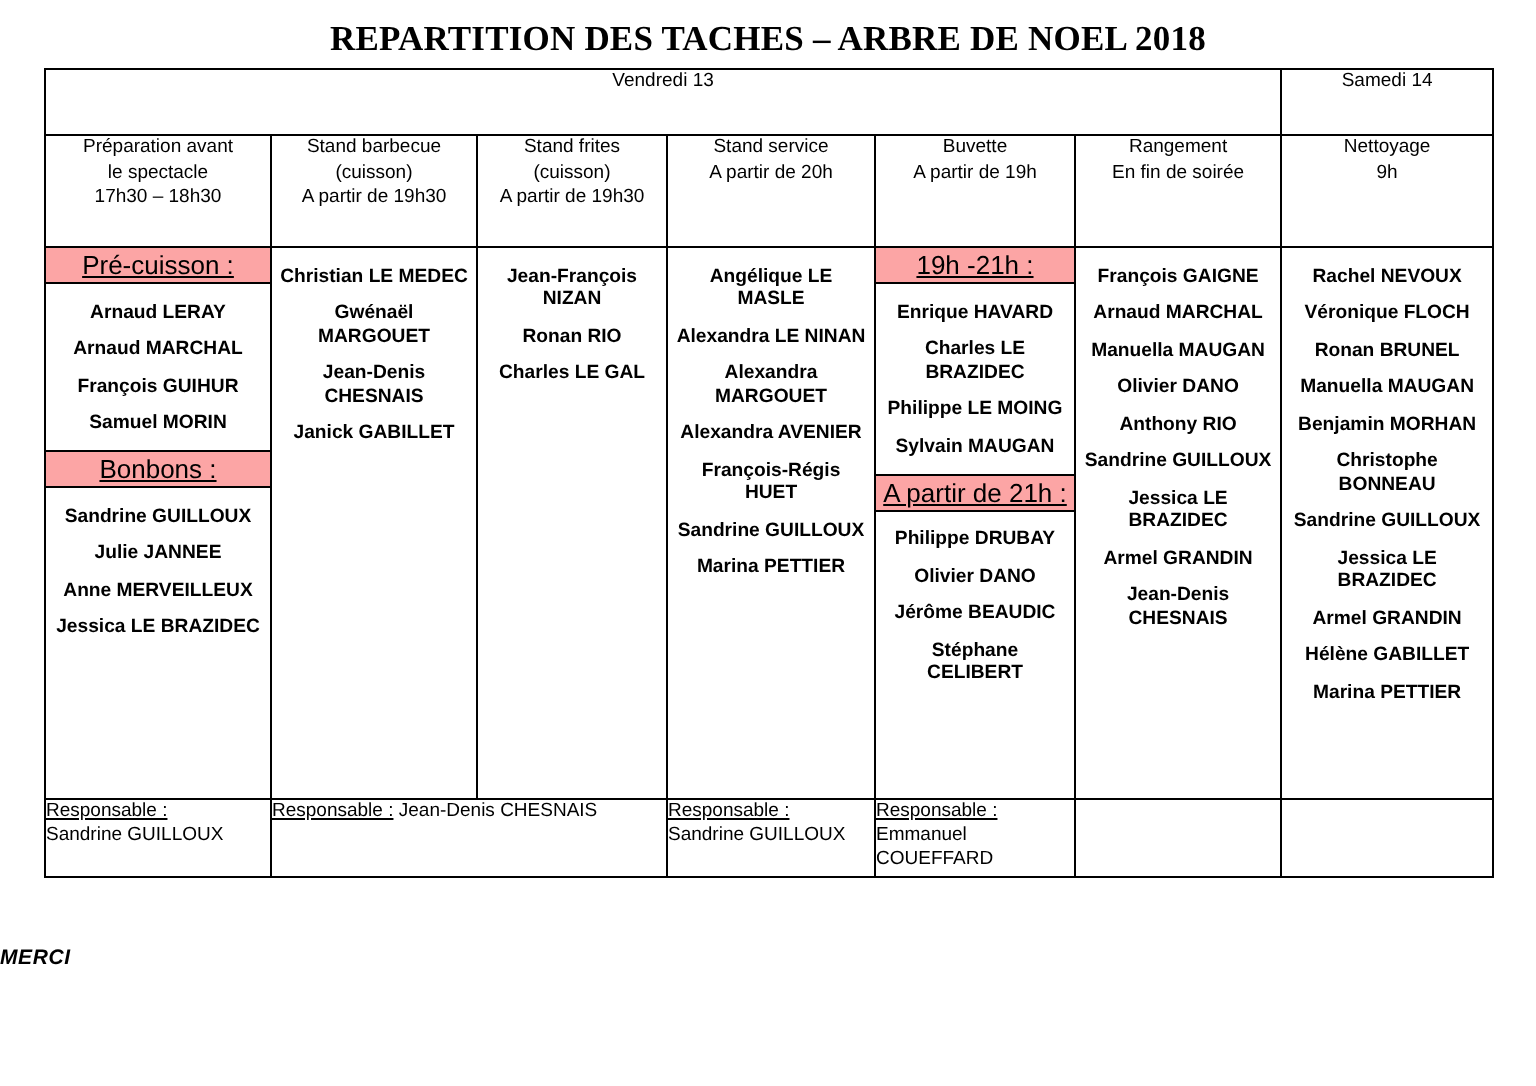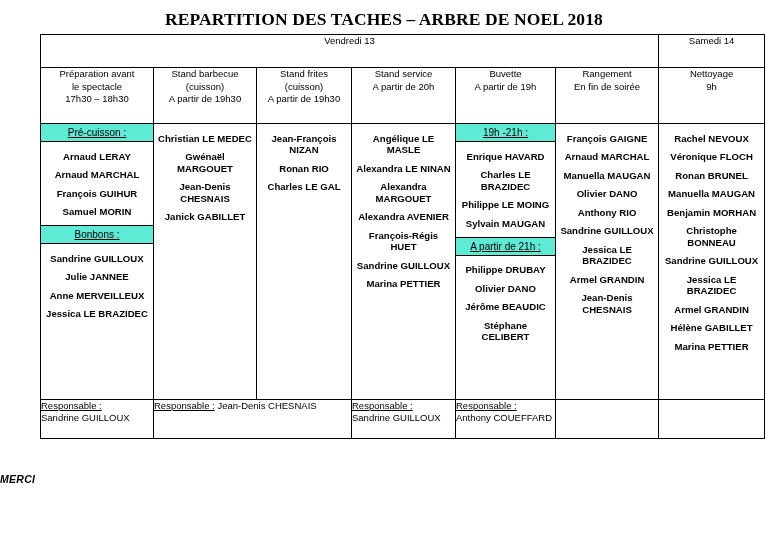--- a/index.html
+++ b/index.html
@@ -22,21 +22,21 @@
     font-weight: bold;
     font-size: 17.5px;
     letter-spacing: 0.1px;
     margin: 9px 0 0 0;
     padding: 0;
     line-height: 20px;
   }
 
   .sheet {
     position: absolute;
-    left: 40px;
+    left: 22px;
     top: 34px;
     width: 724px;
   }
 
   table.grid {
     border-collapse: collapse;
     width: 724px;
     table-layout: fixed;
   }
   table.grid td, table.grid th {
@@ -67,23 +67,23 @@
     padding: 2px 2px;
   }
 
   
   .body-cell {
     height: 275px;
     vertical-align: top;
   }
 
   .subhead {
-    background: #5eead4;
-    text-align: center;
-    font-size: 10px;
+    background: #fca5a5;
+    text-align: center;
+    font-size: 13px;
     line-height: 11px;
     padding: 3px 2px 3px 2px;
     border-top: 1px solid #000000;
     border-bottom: 1px solid #000000;
     margin: 0;
   }
   .subhead:first-child {
     border-top: none;
   }
   .subhead span.u {
@@ -243,21 +243,21 @@
               <div class="name">Armel GRANDIN</div>
               <div class="name">Hélène GABILLET</div>
               <div class="name">Marina PETTIER</div>
             </div>
           </td>
         </tr>
       <tr id="resp-row">
           <td class="resp-cell" colspan="1"><span class="lbl">Responsable :</span><br><span>Sandrine GUILLOUX</span></td>
           <td class="resp-cell" colspan="2"><span class="lbl">Responsable :</span> <span>Jean-Denis CHESNAIS</span></td>
           <td class="resp-cell" colspan="1"><span class="lbl">Responsable :</span><br><span>Sandrine GUILLOUX</span></td>
-          <td class="resp-cell" colspan="1"><span class="lbl">Responsable :</span><br><span>Anthony COUEFFARD</span></td>
+          <td class="resp-cell" colspan="1"><span class="lbl">Responsable :</span><br><span>Emmanuel COUEFFARD</span></td>
           <td class="resp-cell" colspan="1"></td>
           <td class="resp-cell" colspan="1"></td>
         </tr>
     </tbody>
   </table>
 </div>
 
 <div class="merci">MERCI</div>
 
 </body></html>

